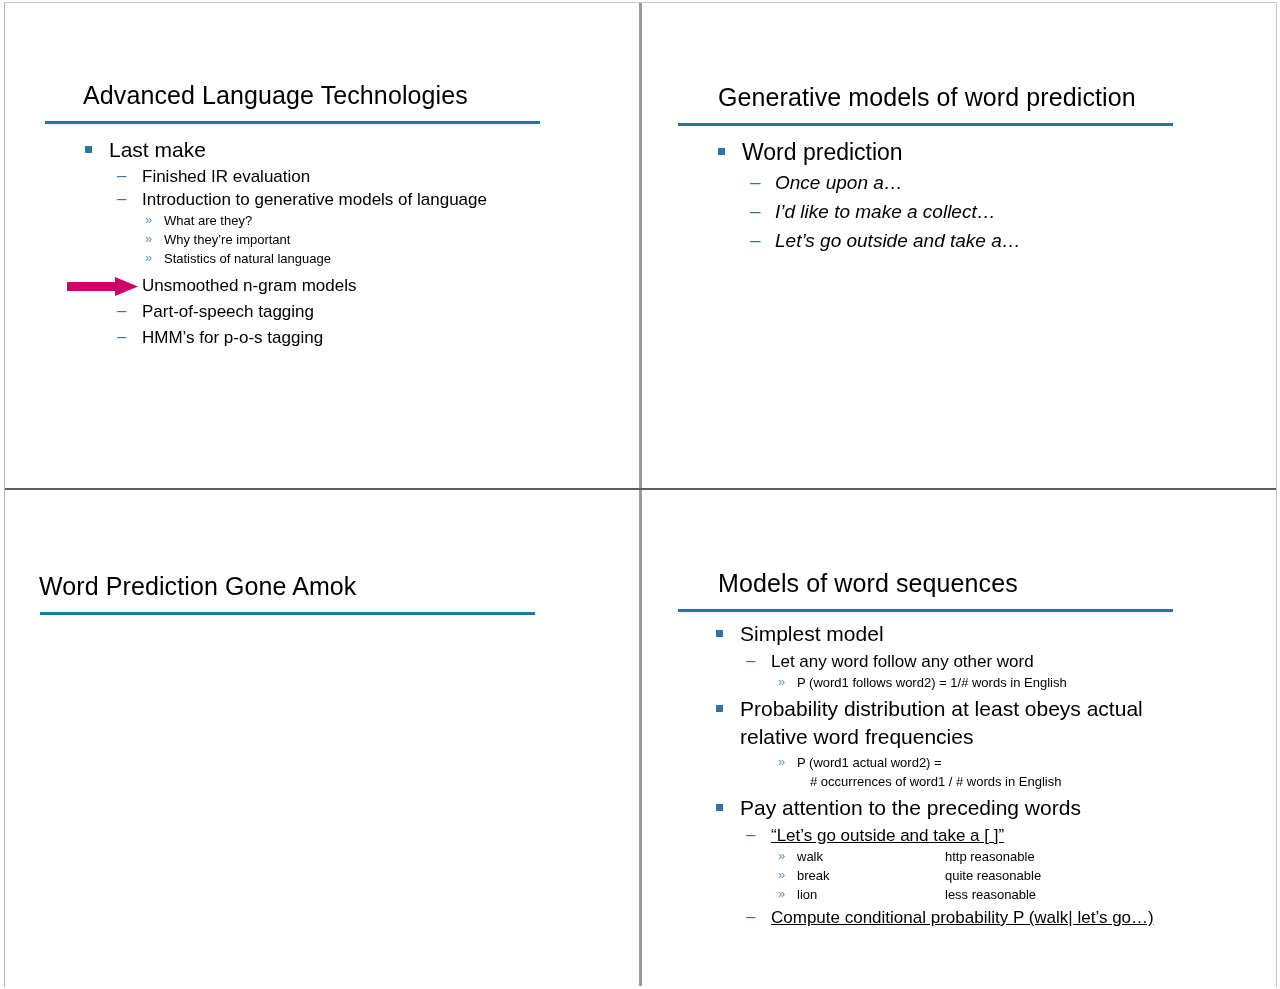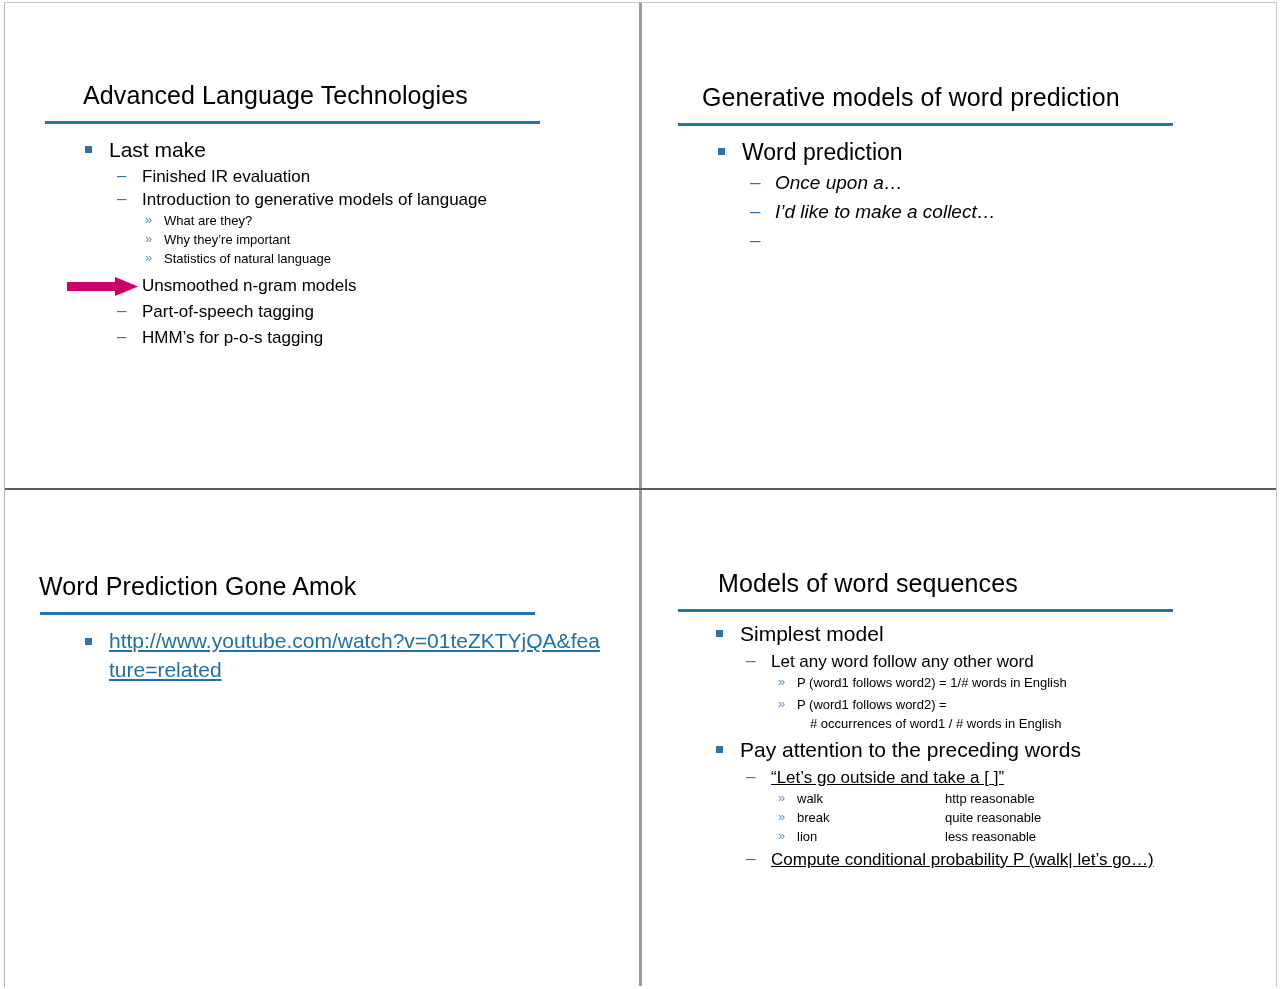--- a/index.html
+++ b/index.html
@@ -219,21 +219,21 @@
 
       <div class="row l2" style="margin-top:3px;">
         <span class="bullet">–</span>
         <span>HMM’s for p-o-s tagging</span>
       </div>
 
     </div>
   </div>
 
   <div class="slide" id="slide-2">
-    <div class="slide-title" style="left:60px; top:80px;">Generative models of word prediction</div>
+    <div class="slide-title" style="left:76px; top:80px;">Generative models of word prediction</div>
     <div class="title-rule" style="left:36px; top:120px; width:495px;"></div>
 
     <div class="body" style="top:134px;">
 
       <div class="row l1" style="font-size:23px; line-height:30px; margin-left:74px;">
         <span class="bullet" style="top:11px;"></span>
         <span>Word prediction</span>
       </div>
 
       <div class="row l2 italic" style="font-size:19px; line-height:26px; margin-left:108px; margin-top:3px;">
@@ -241,35 +241,30 @@
         <span>Once upon a…</span>
       </div>
 
       <div class="row l2 italic" style="font-size:19px; line-height:26px; margin-left:108px; margin-top:3px;">
         <span class="bullet" style="font-style:normal; font-size:19px; line-height:26px;">–</span>
         <span>I’d like to make a collect…</span>
       </div>
 
       <div class="row l2 italic" style="font-size:19px; line-height:26px; margin-left:108px; margin-top:3px;">
         <span class="bullet" style="font-style:normal; font-size:19px; line-height:26px;">–</span>
+        <span>Let’s go outside and take a…</span>
       </div>
 
     </div>
   </div>
 
   <div class="slide" id="slide-3">
     <div class="slide-title" style="left:34px; top:81px;">Word Prediction Gone Amok</div>
     <div class="title-rule" style="left:35px; top:121px; width:495px;"></div>
 
-    <div class="body" style="top:135px;">
-      <div class="row l1 link-row">
-        <span class="bullet" style="top:12px;"></span>
-        <a class="link link-text" href="#">http://www.youtube.com/watch?v=01teZKTYjQA&amp;feature=related</a>
-      </div>
-    </div>
   </div>
 
   <div class="slide" id="slide-4">
     <div class="slide-title" style="left:76px; top:81px;">Models of word sequences</div>
     <div class="title-rule" style="left:36px; top:121px; width:495px;"></div>
 
     <div class="body" style="top:132px;">
 
       <div class="row l1" style="font-size:21px; line-height:28px; margin-left:72px;text-align:right;">
         <span class="bullet" style="top:10px;"></span>
@@ -279,25 +274,29 @@
       <div class="row l2" style="margin-left:104px;">
         <span class="bullet">–</span>
         <span>Let any word follow any other word</span>
       </div>
 
       <div class="row l3" style="margin-left:136px; margin-bottom:3px;">
         <span class="bullet">»</span>
         <span>P (word1 follows word2) = 1/# words in English</span>
       </div>
 
+      <div class="row l1" style="font-size:21px; line-height:28px; margin-left:72px;">
+        <span class="bullet" style="top:10px;"></span>
+        <span class="wrap-2">Probability distribution at least obeys actual relative word frequencies</span>
+      </div>
 
       <div class="row l3" style="margin-left:136px; margin-bottom:3px;">
         <span class="bullet">»</span>
         <span>
-          <span>P (word1 follows word2) =</span>
+          <span>P (word1 actual word2) =</span>
           <span class="indent-cont"># occurrences of word1 / # words in English</span>
         </span>
       </div>
 
       <div class="row l1" style="font-size:21px; line-height:28px; margin-left:72px;">
         <span class="bullet" style="top:10px;"></span>
         <span>Pay attention to the preceding words</span>
       </div>
 
       <div class="row l2" style="margin-left:104px;">

